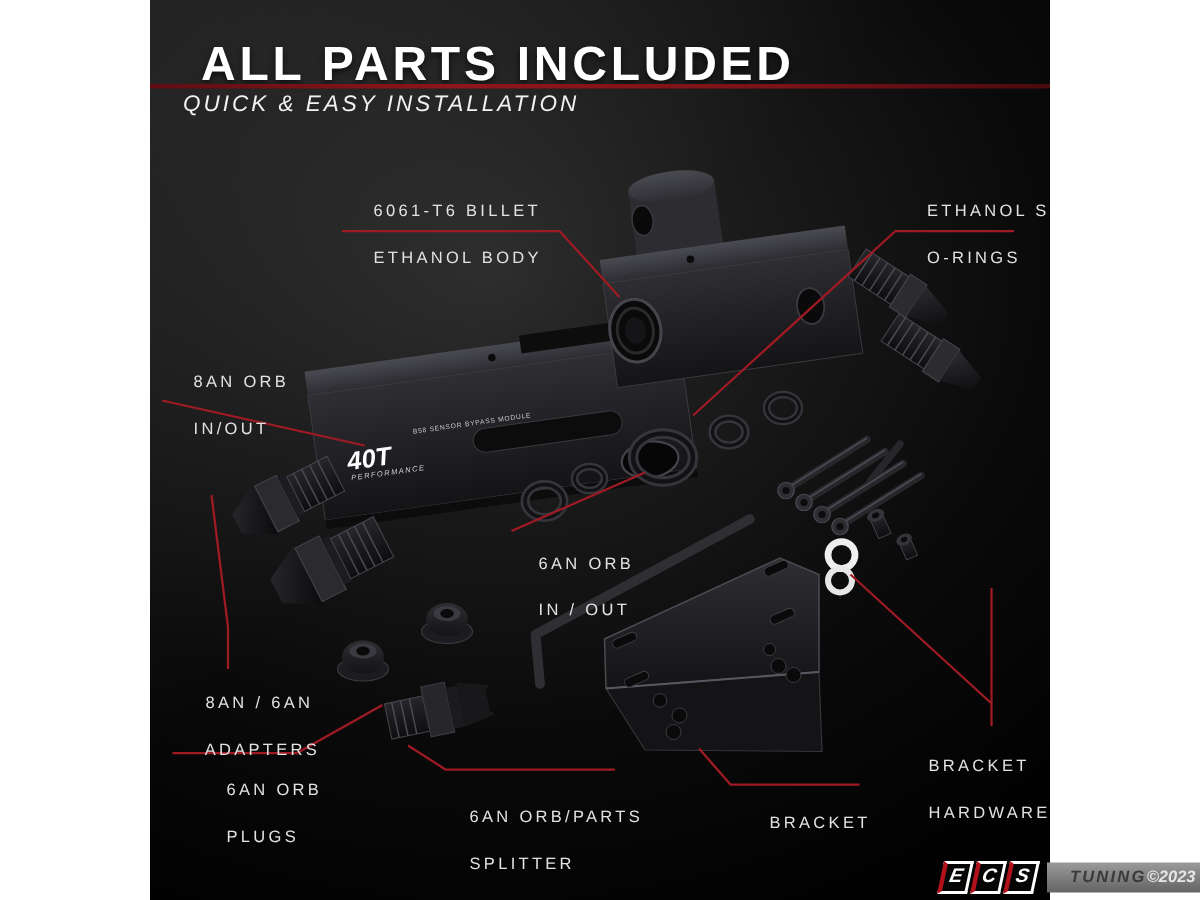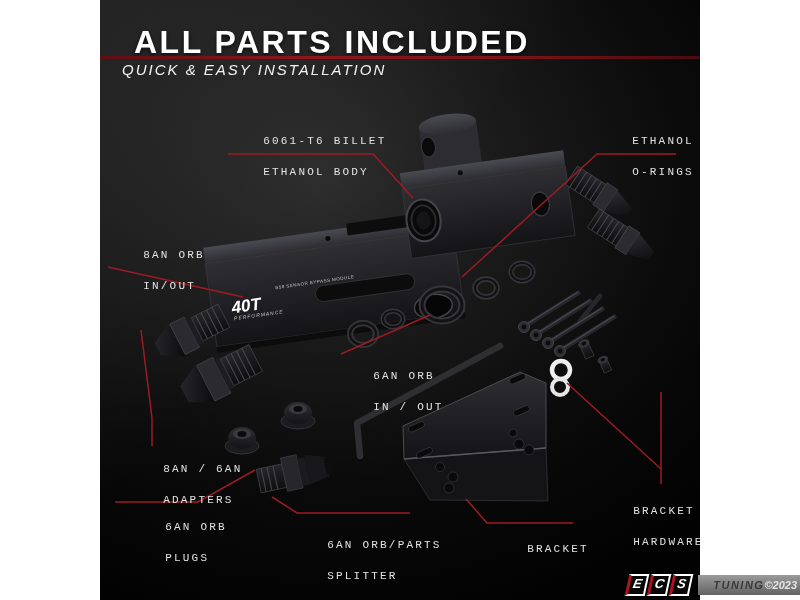--- a/index.html
+++ b/index.html
@@ -9,21 +9,21 @@
          background:
            linear-gradient(135deg, rgba(110,110,110,.22), rgba(0,0,0,0) 42%),
            radial-gradient(90% 75% at 38% 30%, #2b2b2b 0%, #181818 38%, #0a0a0a 68%, #020202 100%);
          overflow:hidden;}
   .title{position:absolute;left:34px;top:24px;color:#fff;font-size:32px;font-weight:bold;
          letter-spacing:2.5px;white-space:nowrap;
          text-shadow:0 2px 4px rgba(0,0,0,.65);}
   .rule{position:absolute;left:0;top:56px;width:600px;height:3px;}
   .subtitle{position:absolute;left:22px;top:61px;color:#f2f2f2;font-size:15px;font-weight:normal;
             font-style:italic;letter-spacing:2px;white-space:nowrap;}
-  .lbl{position:absolute;font-family:Liberation Mono, monospace;font-size:11px;color:#e2e2e2;
+  .lbl{position:absolute;font-family:Liberation Sans, sans-serif;font-size:11px;color:#e2e2e2;
        letter-spacing:2.2px;line-height:15.5px;white-space:pre;}
   .lbl.center{text-align:center;}
   svg.scene{position:absolute;left:0;top:0;width:600px;height:600px;}
   
   .wm-bar{position:absolute;left:698px;top:575px;width:102px;height:20px;
           background:linear-gradient(#9b9b9b,#636363);display:flex;align-items:center;
           justify-content:flex-end;padding:0 3px 0 10px;box-sizing:border-box;}
   .wm-tuning{color:#3a3a3a;font-size:11px;font-weight:bold;font-style:italic;letter-spacing:1.5px;}
   .wm-year{color:#e6e6e6;font-size:11px;font-weight:bold;font-style:italic;}
   .ecs{position:absolute;left:627px;top:574px;height:22px;display:flex;gap:2px;
@@ -255,21 +255,21 @@
     <span>O-RINGS</span>
   </div>
   <div class="lbl" style="left:8px;top:232px;">
     <span>8AN ORB</span><br>
     <span>IN/OUT</span>
   </div>
   <div class="lbl" style="left:238px;top:353px;">
     <span>6AN ORB</span><br>
     <span>IN / OUT</span>
   </div>
-  <div class="lbl" style="left:28px;top:446px;">
+  <div class="lbl" style="left:16px;top:446px;">
     <span>8AN / 6AN</span><br>
     <span>ADAPTERS</span>
   </div>
   <div class="lbl" style="left:30px;top:504px;">
     <span>6AN ORB</span><br>
     <span>PLUGS</span>
   </div>
   <div class="lbl" style="left:192px;top:522px;">
     <span>6AN ORB/PARTS</span><br>
     <span>SPLITTER</span>

